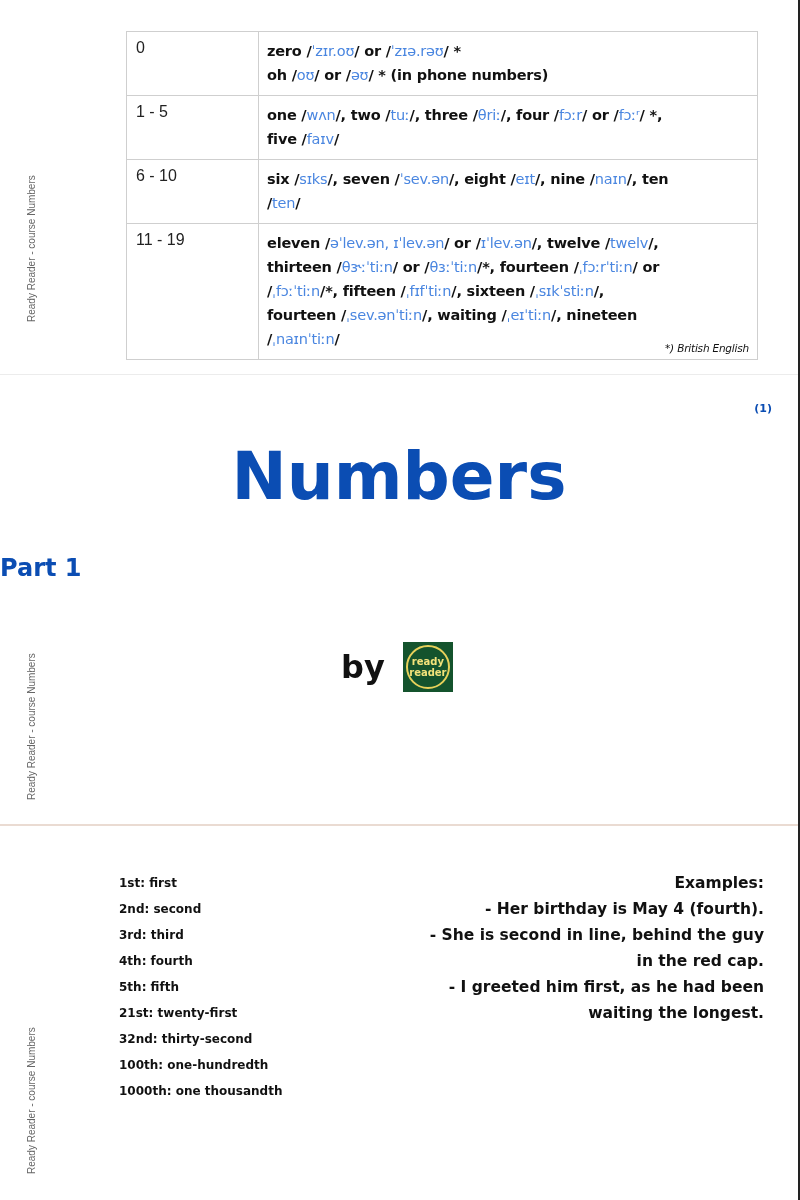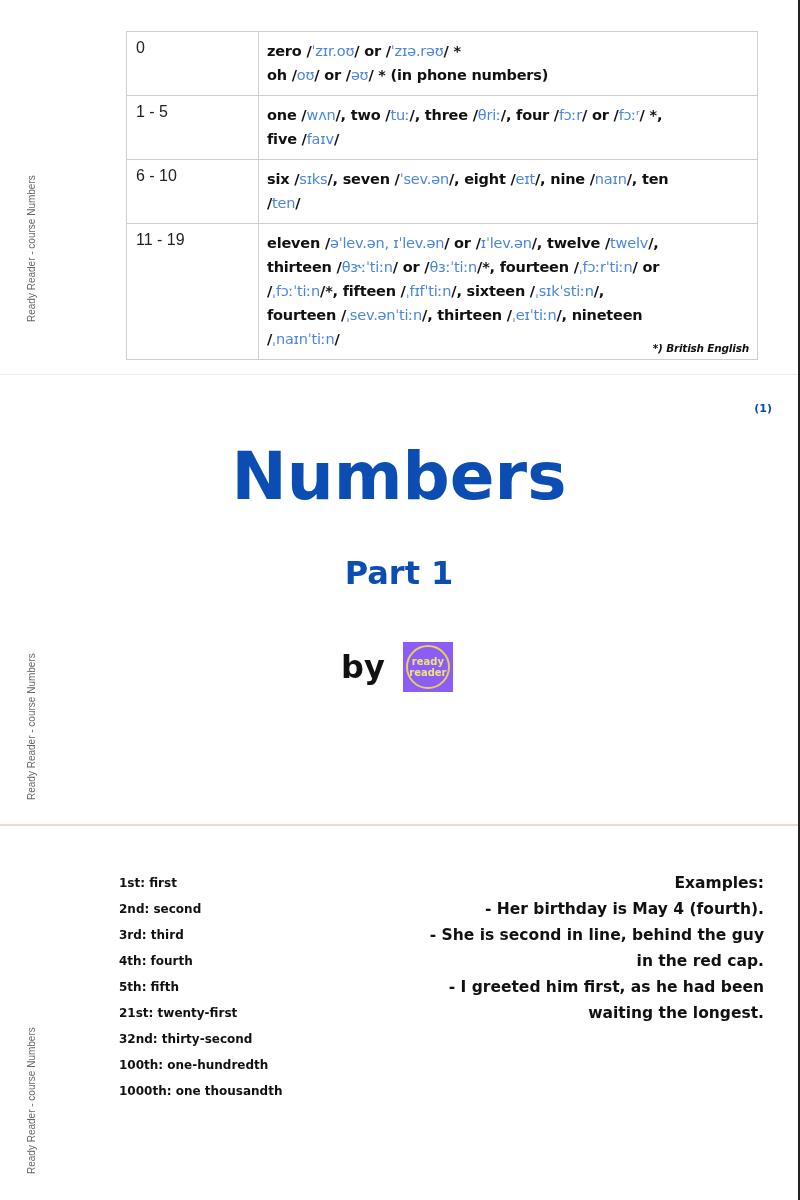--- a/index.html
+++ b/index.html
@@ -18,29 +18,29 @@
     font-family: "Liberation Sans", sans-serif; font-size: 10px; color: #666;
     transform-origin: left top; transform: rotate(-90deg); white-space: nowrap;
   }
 
   
   .num-table { position: absolute; left: 126px; top: 31px; width: 632px; border-collapse: collapse; }
   .num-table td { border: 1px solid #cfcfcf; vertical-align: top; padding: 7px 8px; }
   .num-table td.range { width: 132px; font-family: "Liberation Sans", sans-serif; font-size: 16px; color: #222; padding-left: 9px; }
   .num-table td.words { font-family: "DejaVu Sans", sans-serif; font-weight: bold; font-size: 14.5px; line-height: 24px; color: #111; position: relative; letter-spacing: -0.2px; }
   .ipa { color: #4a86e0; font-weight: normal; }
-  .note { position: absolute; right: 8px; bottom: 4px; font-size: 10.5px; font-style: italic; font-weight: bold; color: #111; line-height: 14px; }
+  .note { position: absolute; right: 8px; bottom: 4px; font-size: 10.5px; font-style: italic; font-weight: normal; color: #111; line-height: 14px; }
 
   
   .page-num { position: absolute; right: 26px; top: 26px; font-size: 11px; font-weight: bold; color: #0b4db3; }
   .title { position: absolute; left: 0; right: 0; top: 62px; text-align: center; font-family: "DejaVu Sans", sans-serif; font-weight: bold; font-size: 66px; color: #0b4db3; letter-spacing: 0px; }
-  .subtitle { position: absolute; left: 0; right: 0; top: 178px; text-align: center; font-family: "DejaVu Sans", sans-serif; font-weight: bold; font-size: 32px; color: #0b4db3; }
+  .subtitle { position: absolute; left: 0; right: 0; top: 178px; font-family: "DejaVu Sans", sans-serif; font-weight: bold; font-size: 24px; color: #0b4db3; }
   .byline { position: absolute; left: 0; right: 0; top: 266px; display: flex; justify-content: center; align-items: center; font-family: "DejaVu Sans", sans-serif; font-weight: bold; font-size: 32px; color: #111; gap: 6px; }
   .byline .by { margin-right: 12px; }
-  .logo { width: 50px; height: 50px; background: #8b5cf6; display: flex; align-items: center; justify-content: center; margin-right: 4px; }
+  .logo { width: 50px; height: 50px; background: #14532d; display: flex; align-items: center; justify-content: center; margin-right: 4px; }
   .logo-circle { width: 44px; height: 44px; border-radius: 50%; border: 2px solid #e7d15a; display: flex; flex-direction: column; align-items: center; justify-content: center; line-height: 11px; }
   .logo-circle span { font-size: 10px; font-weight: bold; color: #f2e27a; font-family: "DejaVu Sans", sans-serif; }
 
   
   .ordinals { position: absolute; left: 119px; top: 42px; font-family: "DejaVu Sans", sans-serif; font-weight: bold; font-size: 12px; line-height: 26px; color: #111; list-style: none; }
   .examples { position: absolute; left: 414px; top: 42px; width: 350px; font-family: "DejaVu Sans", sans-serif; font-weight: bold; font-size: 15.5px; line-height: 26px; color: #111; text-align: right; }
   .examples p { margin: 0; }
 </style>
 </head>
 <body>
@@ -71,21 +71,21 @@
             <div><span>six /</span><span class="ipa">sɪks</span><span>/, seven /</span><span class="ipa">ˈsev.ən</span><span>/, eight /</span><span class="ipa">eɪt</span><span>/, nine /</span><span class="ipa">naɪn</span><span>/, ten</span></div>
             <div><span>/</span><span class="ipa">ten</span><span>/</span></div>
           </td>
         </tr>
         <tr style="height: 136px; margin-left: 46px;">
           <td class="range">11 - 19</td>
           <td class="words">
             <div><span>eleven /</span><span class="ipa">əˈlev.ən, ɪˈlev.ən</span><span>/ or /</span><span class="ipa">ɪˈlev.ən</span><span>/, twelve /</span><span class="ipa">twelv</span><span>/,</span></div>
             <div><span>thirteen /</span><span class="ipa">θɝːˈtiːn</span><span>/ or /</span><span class="ipa">θɜːˈtiːn</span><span>/*, fourteen /</span><span class="ipa">ˌfɔːrˈtiːn</span><span>/ or</span></div>
             <div><span>/</span><span class="ipa">ˌfɔːˈtiːn</span><span>/*, fifteen /</span><span class="ipa">ˌfɪfˈtiːn</span><span>/, sixteen /</span><span class="ipa">ˌsɪkˈstiːn</span><span>/,</span></div>
-            <div><span>fourteen /</span><span class="ipa">ˌsev.ənˈtiːn</span><span>/, thirteen /</span><span class="ipa">ˌeɪˈtiːn</span><span>/, nineteen</span></div>
+            <div><span>fourteen /</span><span class="ipa">ˌsev.ənˈtiːn</span><span>/, waiting /</span><span class="ipa">ˌeɪˈtiːn</span><span>/, nineteen</span></div>
             <div><span>/</span><span class="ipa">ˌnaɪnˈtiːn</span><span>/</span></div>
             <div class="note">*) British English</div>
           </td>
         </tr>
       </tbody>
   </table>
 </section>
 
 <section class="slide slide-2">
   <div class="side-label" style="top:424px;">Ready Reader - course Numbers</div>

